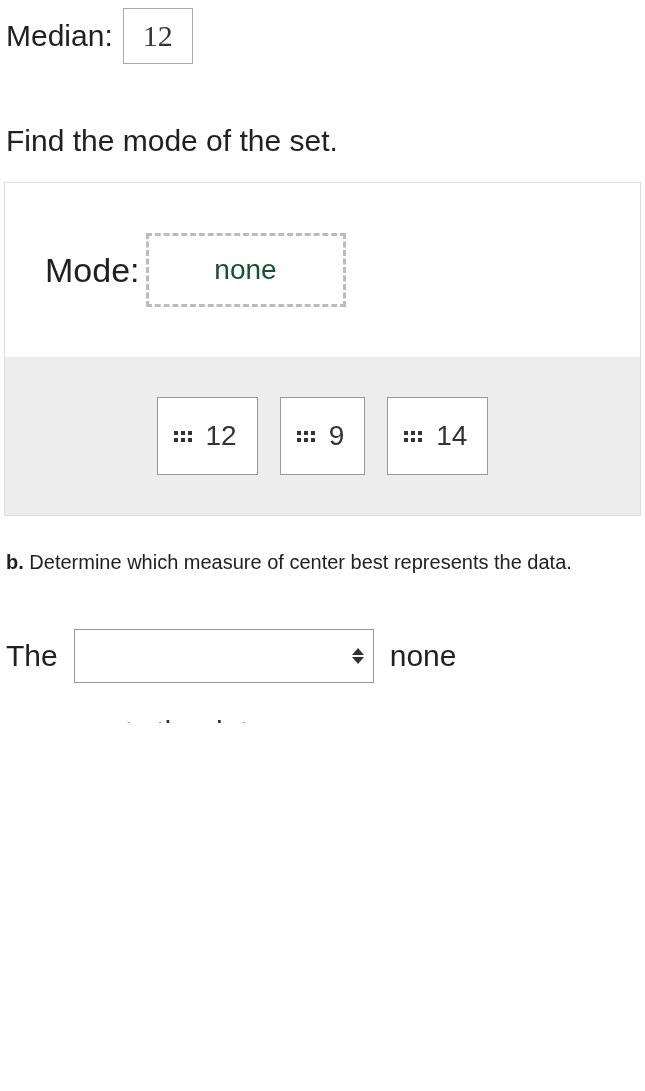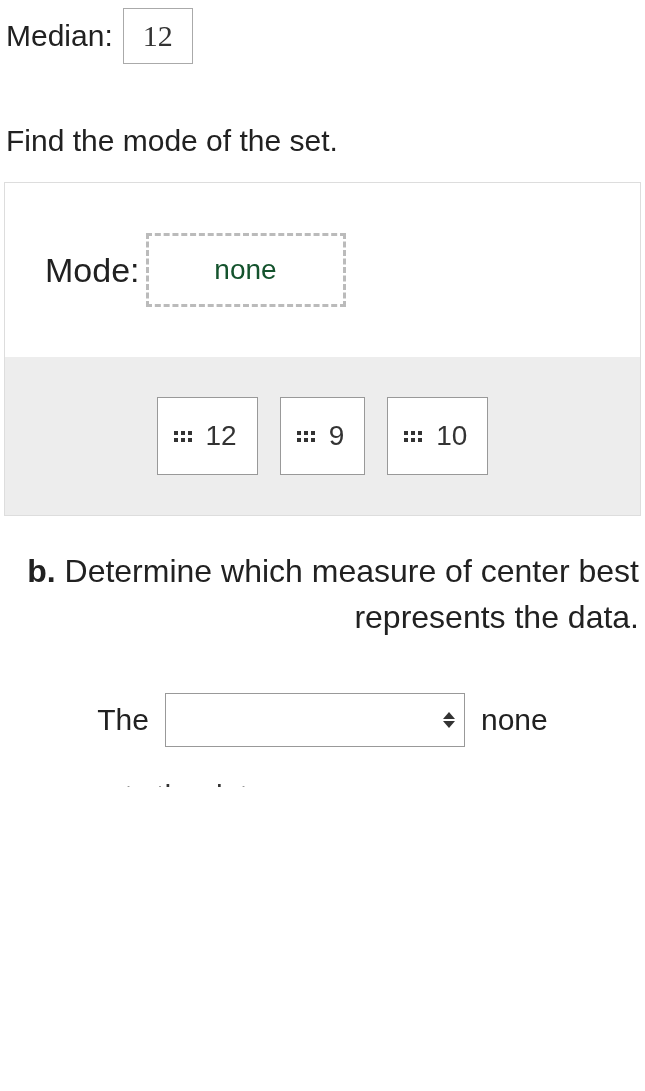--- a/index.html
+++ b/index.html
@@ -86,32 +86,30 @@
       height: 4px;
       background: #333;
       border-radius: 0;
     }
     .tile-value {
       font-size: 28px;
       color: #333;
     }
     .part-b {
       padding: 32px 6px 12px 6px;
-      font-size: 32px;
+      font-size: 20px;
       line-height: 1.45;
-      text-align: right;
     }
     .bold-letter { font-weight: bold; }
     .sentence-row {
       padding: 40px 6px 12px 6px;
       display: flex;
       align-items: center;
       gap: 16px;
       font-size: 30px;
-      justify-content: center;
     }
     .select-wrap {
       position: relative;
       width: 300px;
     }
     .the-select {
       width: 100%;
       height: 54px;
       border: 1px solid #999;
       background: #fff;
@@ -187,21 +185,21 @@
     </div>
     <div class="tile">
       <span class="drag-icon">
           <span></span>
           <span></span>
           <span></span>
           <span></span>
           <span></span>
           <span></span>
         </span>
-      <span class="tile-value">10</span>
+      <span class="tile-value">14</span>
     </div>
   </div>
 </div>
 
 <div class="part-b">
   <span class="bold-letter">b.</span><span> Determine which measure of center best represents the data.</span>
 </div>
 
 <div class="sentence-row">
   <span>The</span>

